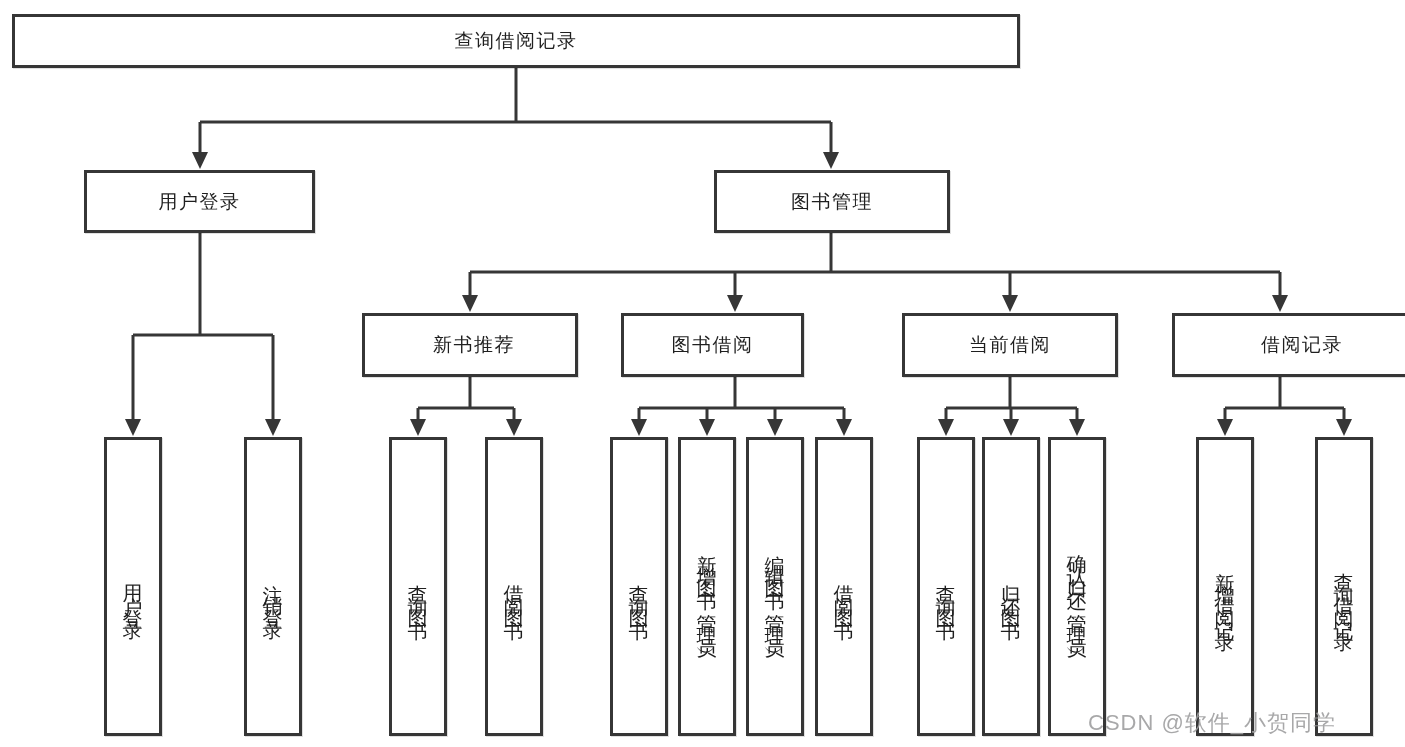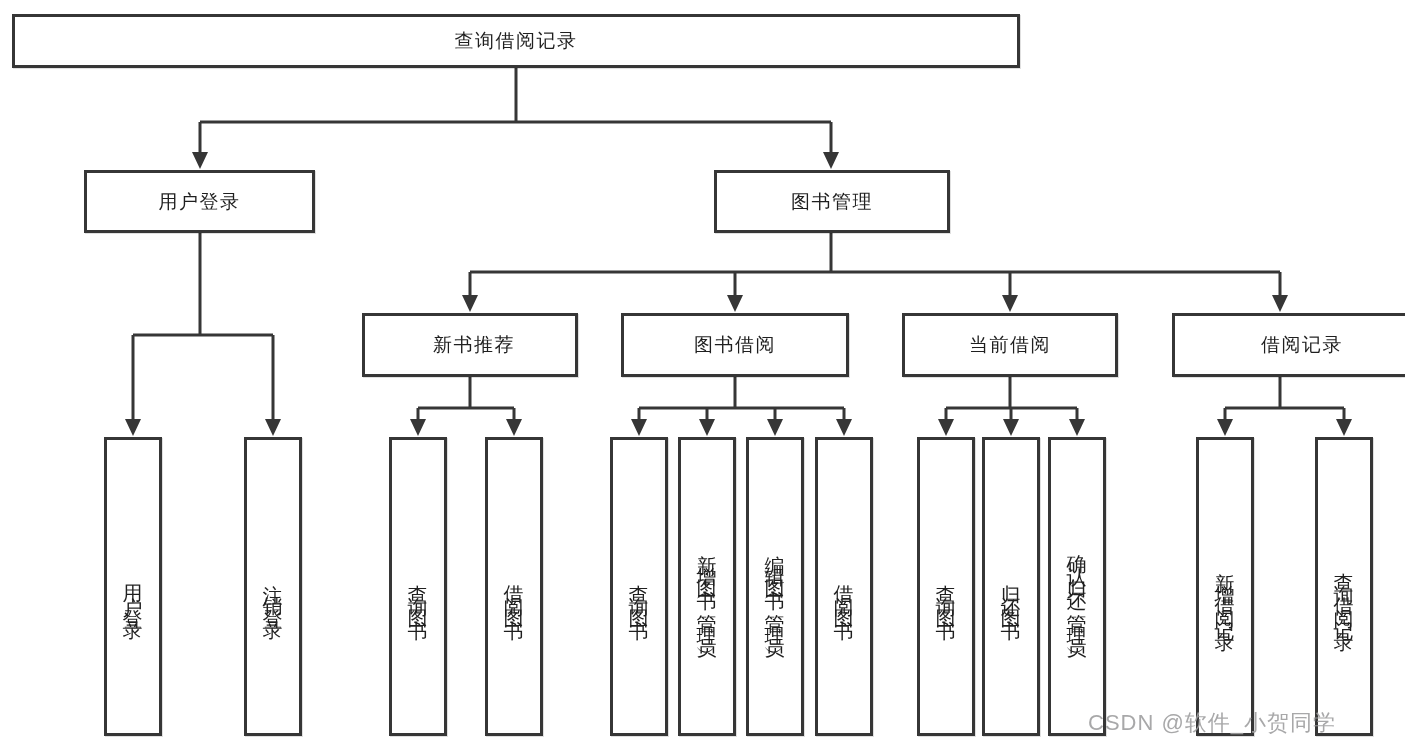--- a/index.html
+++ b/index.html
@@ -36,21 +36,21 @@
     font-size: 19px;
     color: #1f1f1f;
     letter-spacing: 1.5px;
     white-space: nowrap;
   }
   .root-box   { left: 12px;  top: 14px;  width: 1008px; height: 54px; }
   .lv2-a      { left: 84px;  top: 170px; width: 231px;  height: 63px; }
   .lv2-b      { left: 714px; top: 170px; width: 236px;  height: 63px; justify-content: center; }
   .lv3        { top: 313px;  height: 64px; }
   .lv3-1      { left: 362px;  width: 216px; padding-left: 8px; }
-  .lv3-2      { left: 621px;  width: 228px; }
+  .lv3-2      { left: 621px;  width: 183px; }
   .lv3-3      { left: 902px;  width: 216px; }
   .lv3-4      { left: 1172px; width: 260px; }
   .leaf {
     top: 437px;
     width: 58px;
     height: 299px;
   }
   .v-label {
     writing-mode: vertical-rl;
     font-size: 20px;

